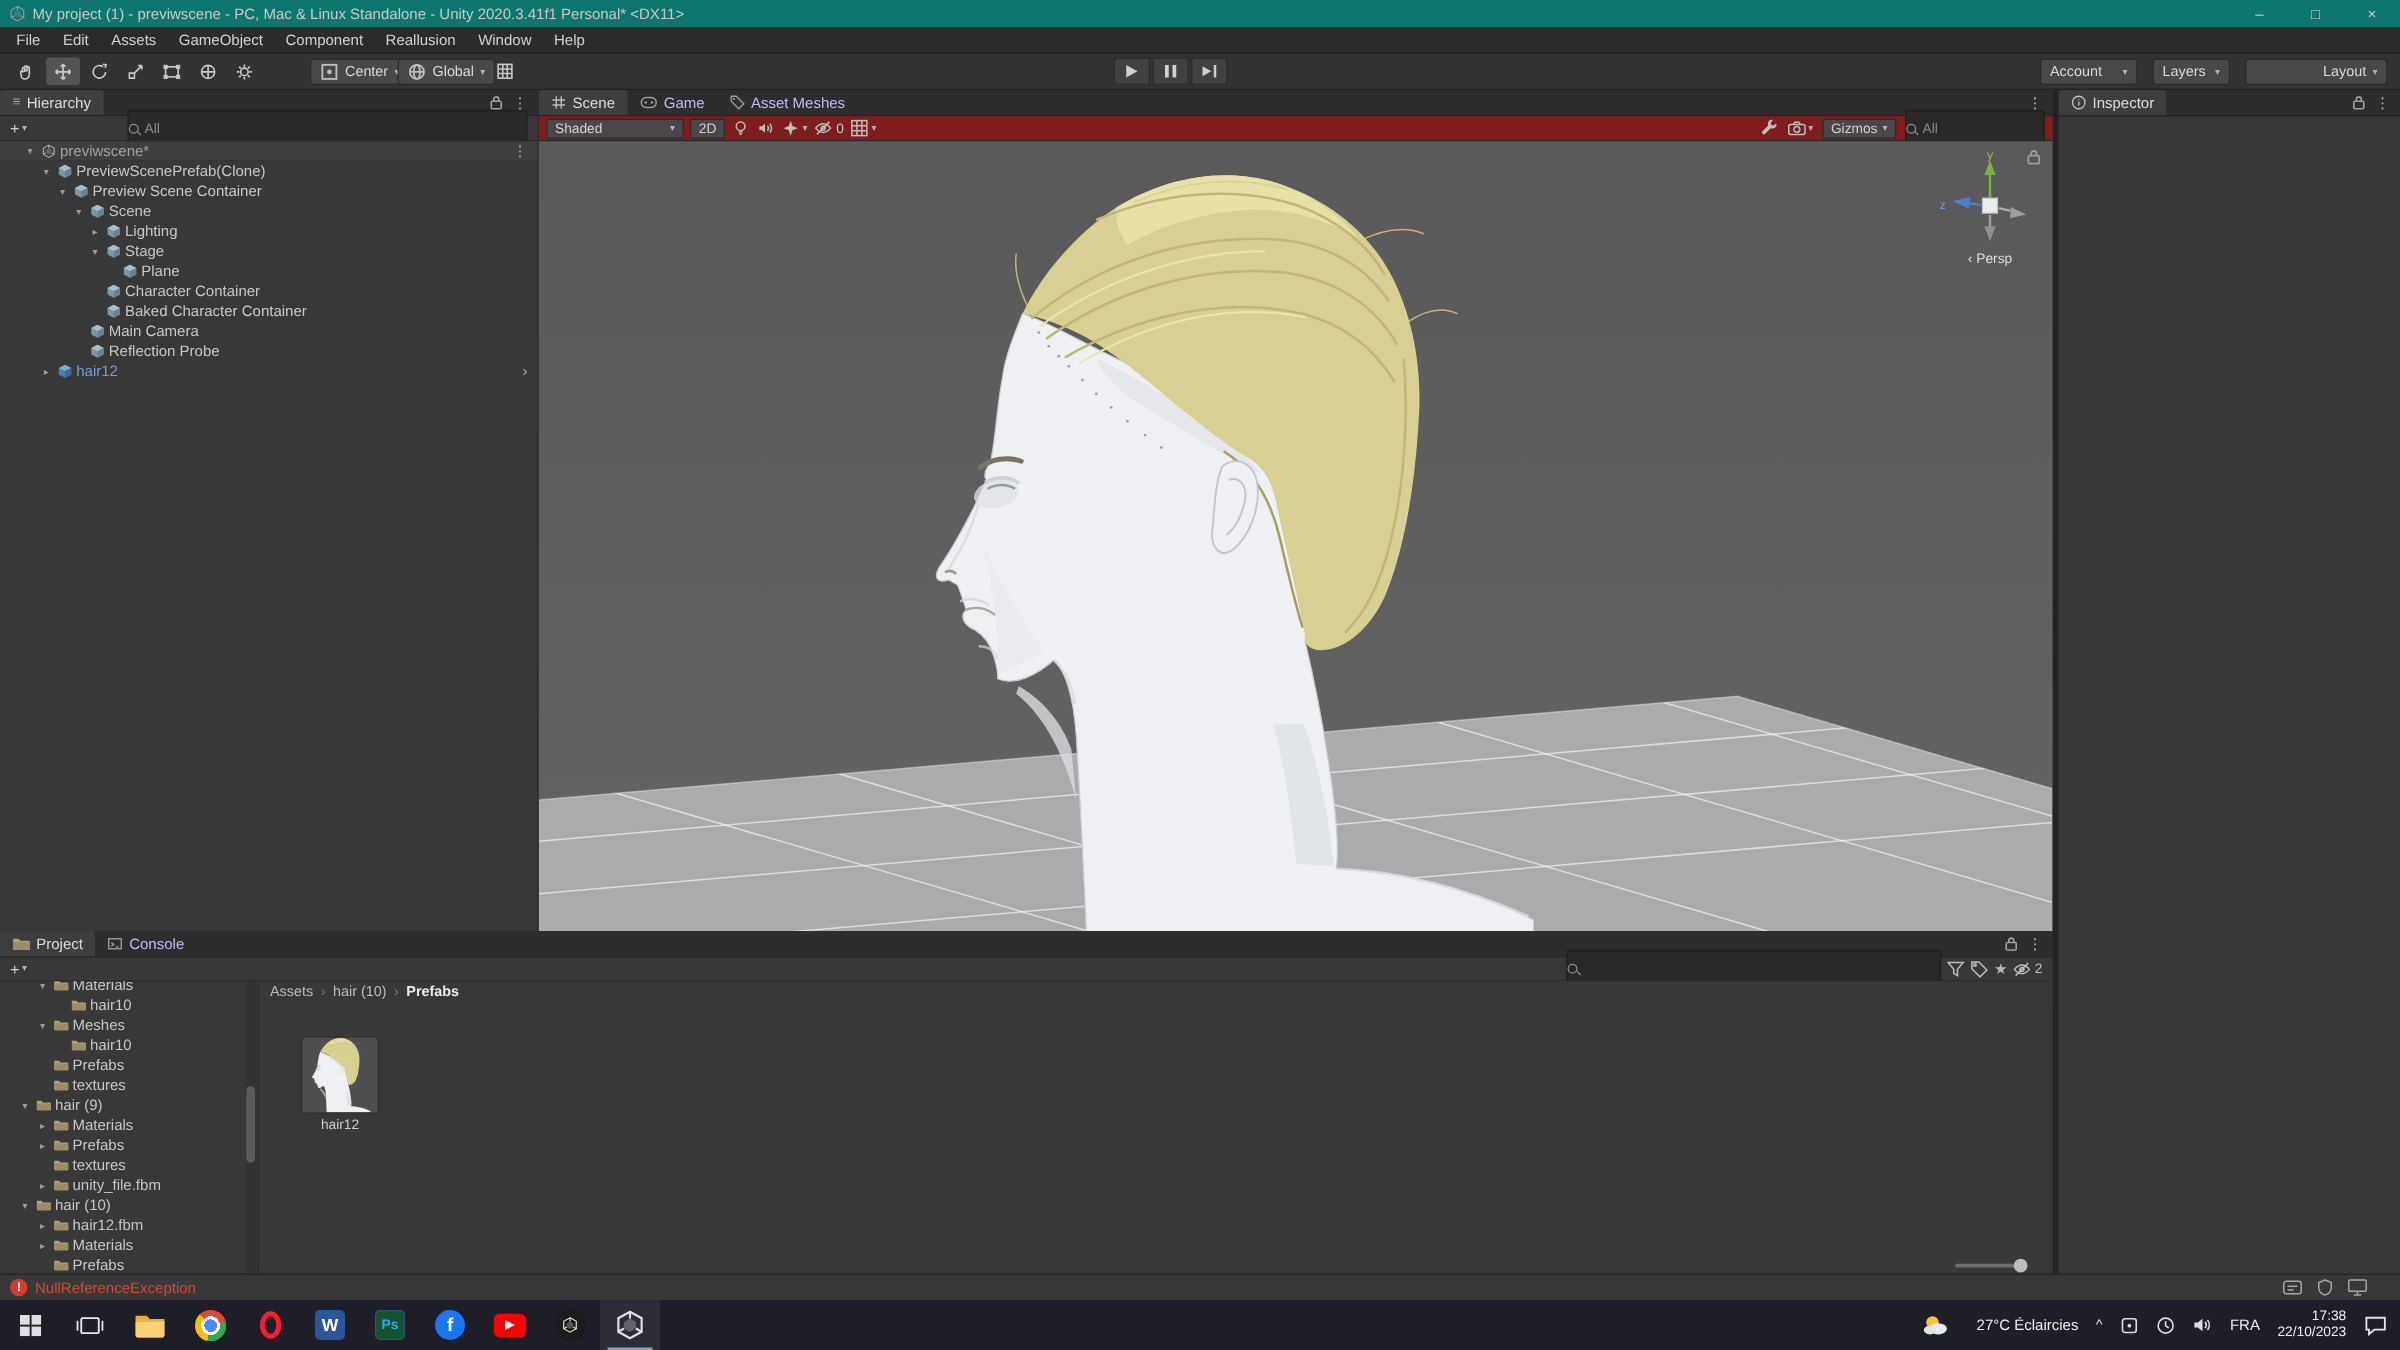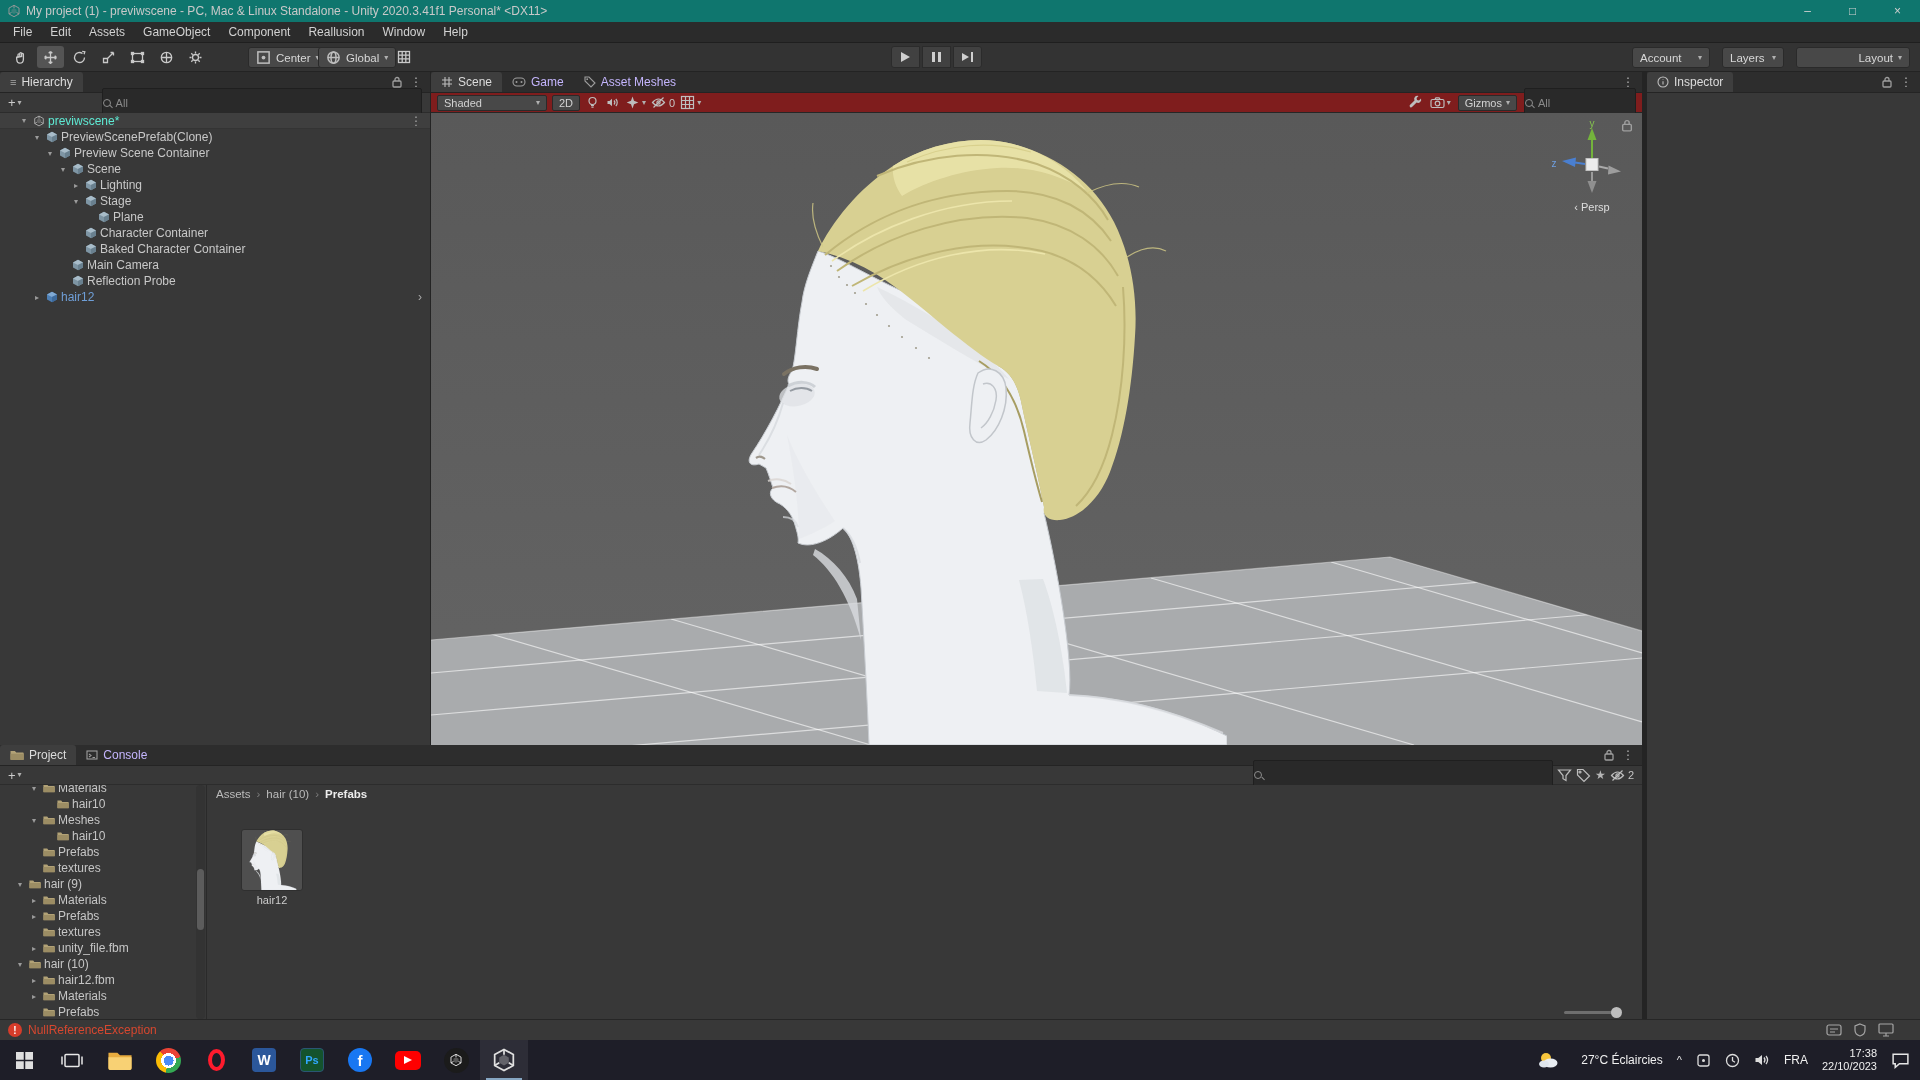--- a/index.html
+++ b/index.html
@@ -384,21 +384,21 @@
       <span class="mag"></span>
       <span>All</span>
     </div>
   </div>
   <div class="tree" style="top:41px;bottom:0">
     <div class="hrow scenehead" style="--l:0">
       <span class="fold">▾</span>
       <svg class="mini" style="color:#bdbdbd">
             <use href="#i-unity"></use>
           </svg>
-      <span style="color:#5eead4">previwscene*</span>
+      <span style="color:#a3a3a3">previwscene*</span>
       <span class="rowend kebab">⋮</span>
     </div>
     <div class="hrow" style="--l:1">
           <span class="fold">▾</span>
           <svg class="mini">
             <use href="#i-cube"></use>
           </svg>
           <span>PreviewScenePrefab(Clone)</span>
         </div>
     <div class="hrow" style="--l:2">

